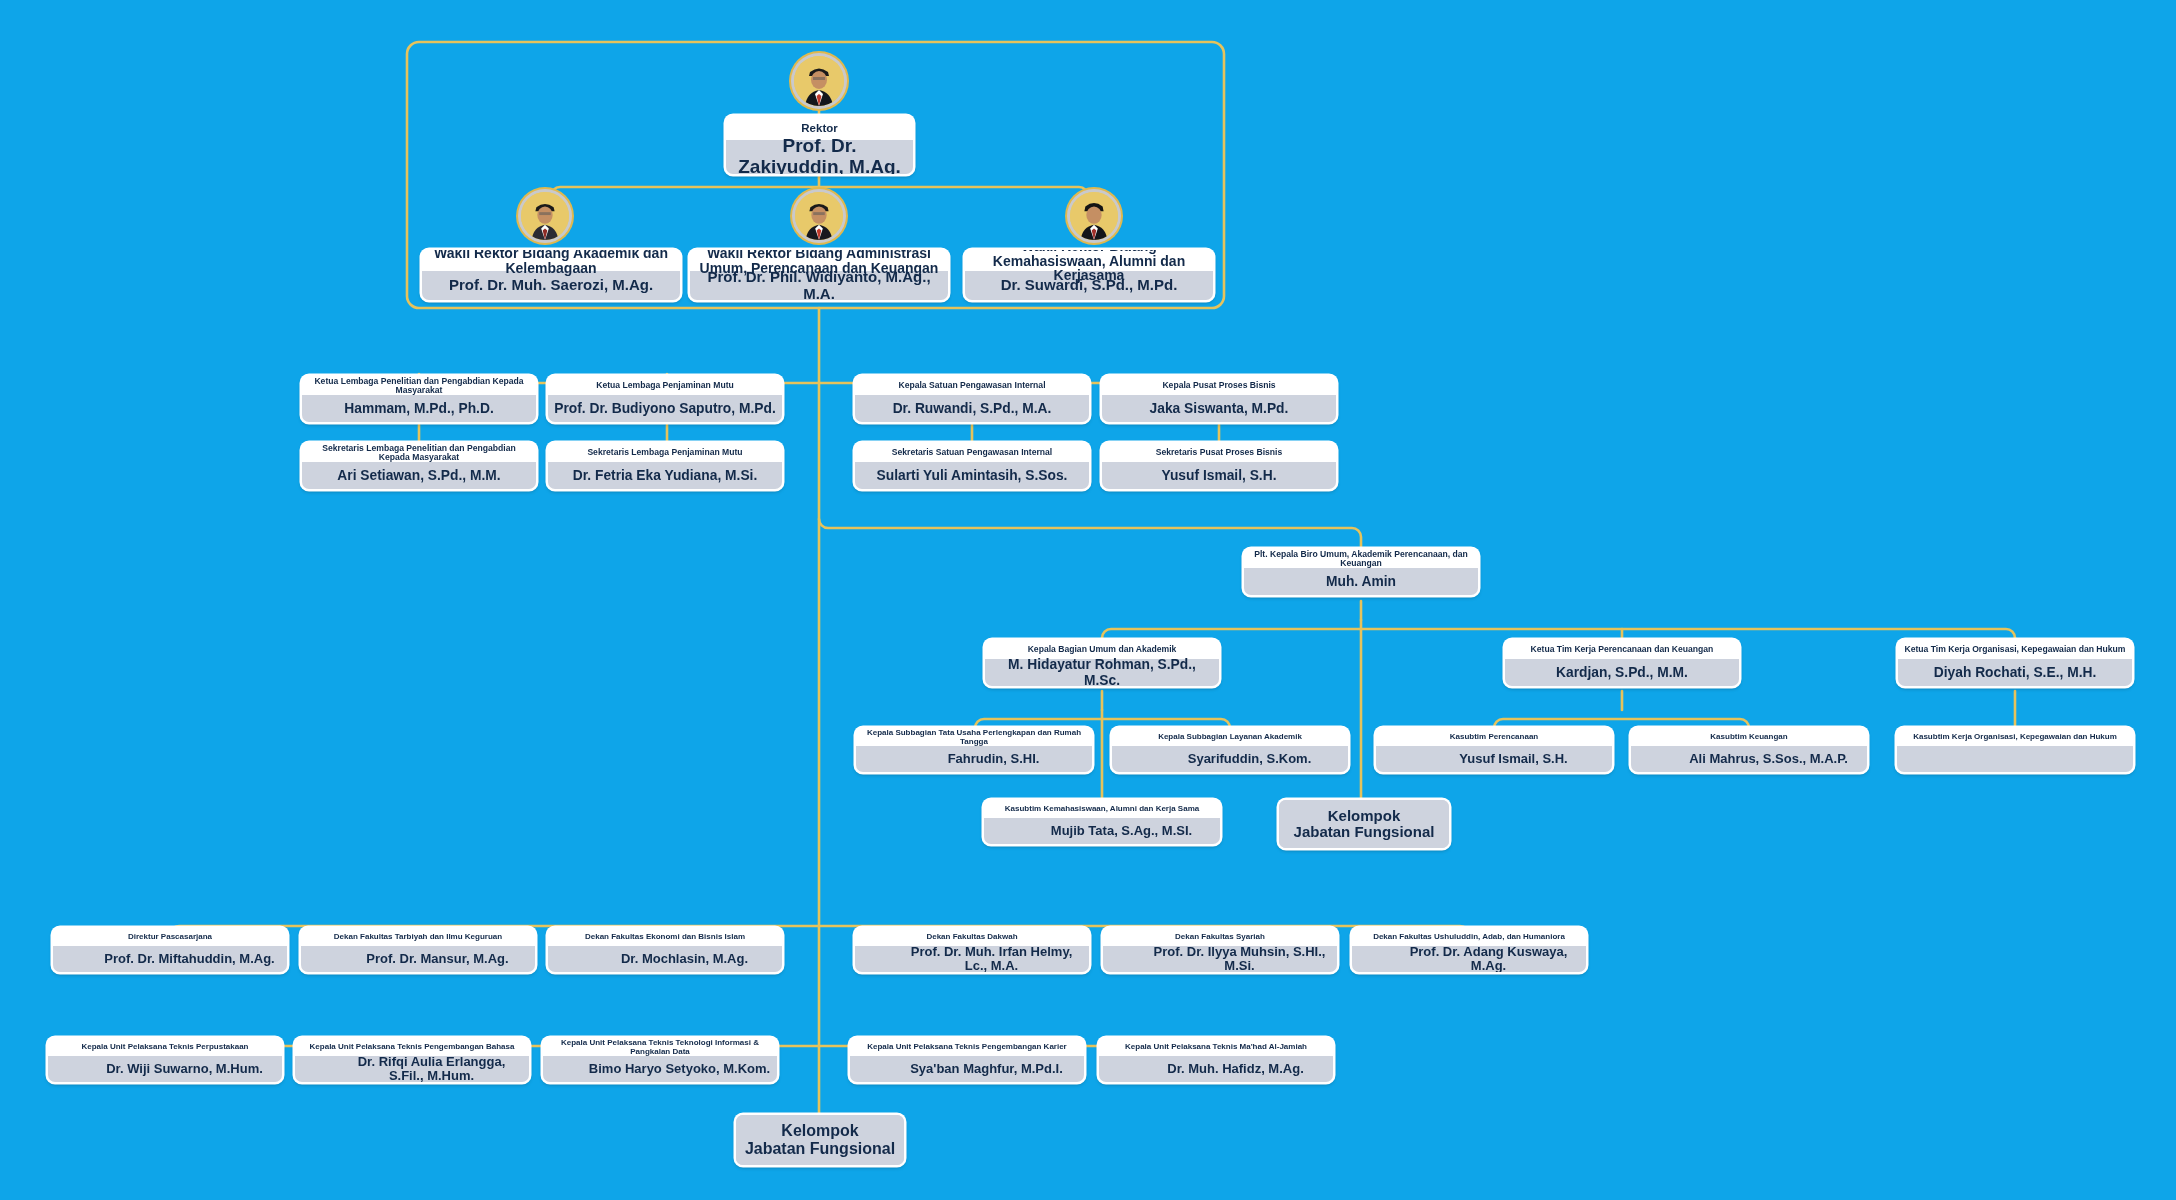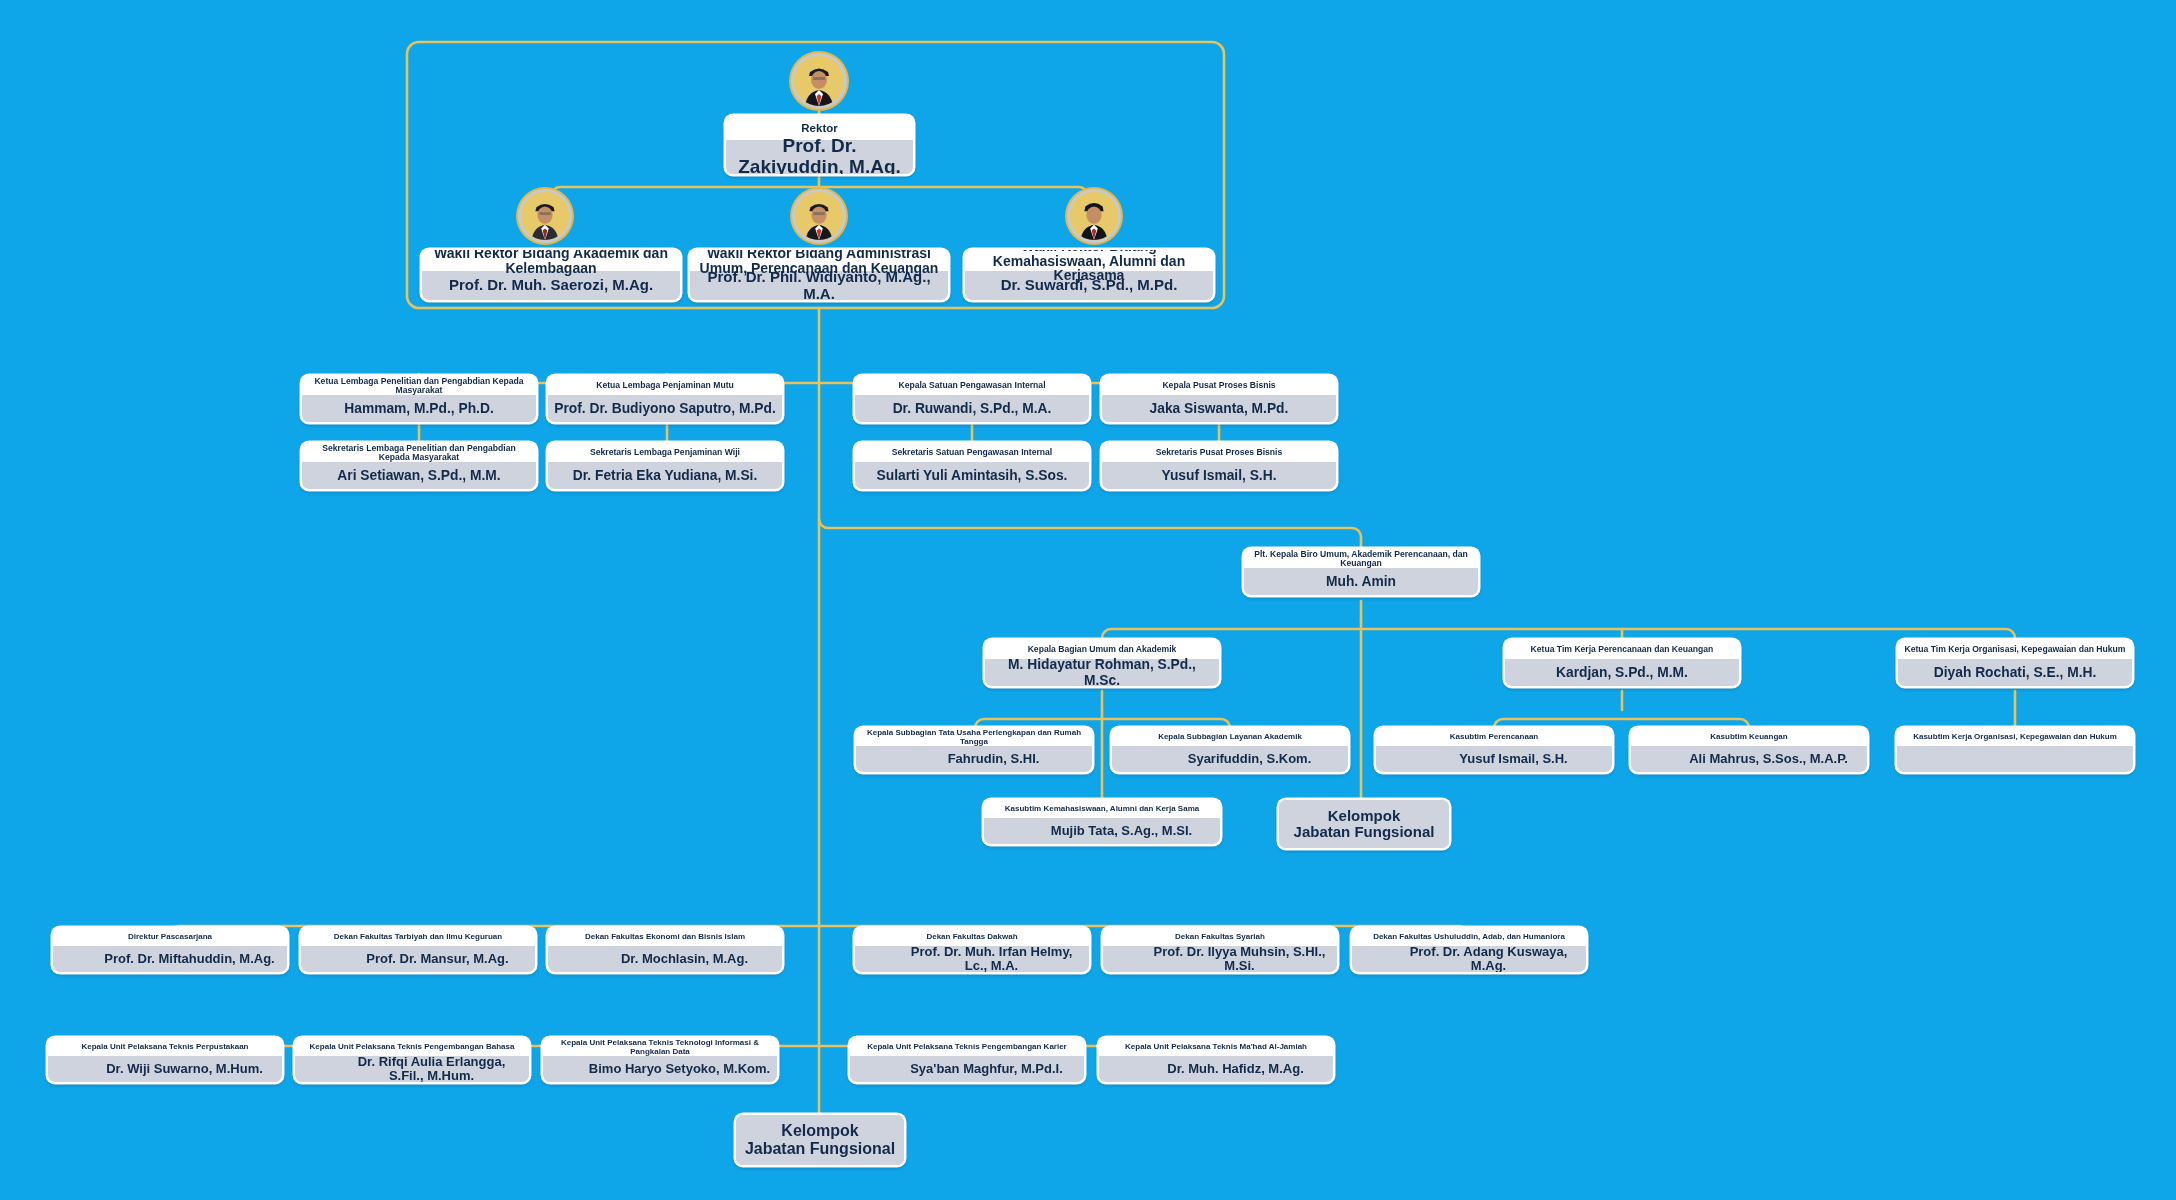--- a/index.html
+++ b/index.html
@@ -259,21 +259,21 @@
   <div class="card s-sm" style="left:1102px; top:376px; width:234px;">
     <div class="title">Kepala Pusat Proses Bisnis</div>
     <div class="name">Jaka Siswanta, M.Pd.</div>
   </div>
 
   <div class="card s-sm" style="left:302px; top:443px; width:234px;">
     <div class="title">Sekretaris Lembaga Penelitian dan Pengabdian Kepada Masyarakat</div>
     <div class="name">Ari Setiawan, S.Pd., M.M.</div>
   </div>
   <div class="card s-sm" style="left:548px; top:443px; width:234px;">
-    <div class="title">Sekretaris Lembaga  Penjaminan Wiji</div>
+    <div class="title">Sekretaris Lembaga  Penjaminan Mutu</div>
     <div class="name">Dr. Fetria Eka Yudiana, M.Si.</div>
   </div>
   <div class="card s-sm" style="left:855px; top:443px; width:234px;">
     <div class="title">Sekretaris Satuan Pengawasan Internal</div>
     <div class="name">Sularti Yuli Amintasih, S.Sos.</div>
   </div>
   <div class="card s-sm" style="left:1102px; top:443px; width:234px;">
     <div class="title">Sekretaris Pusat Proses Bisnis</div>
     <div class="name">Yusuf Ismail, S.H.</div>
   </div>

